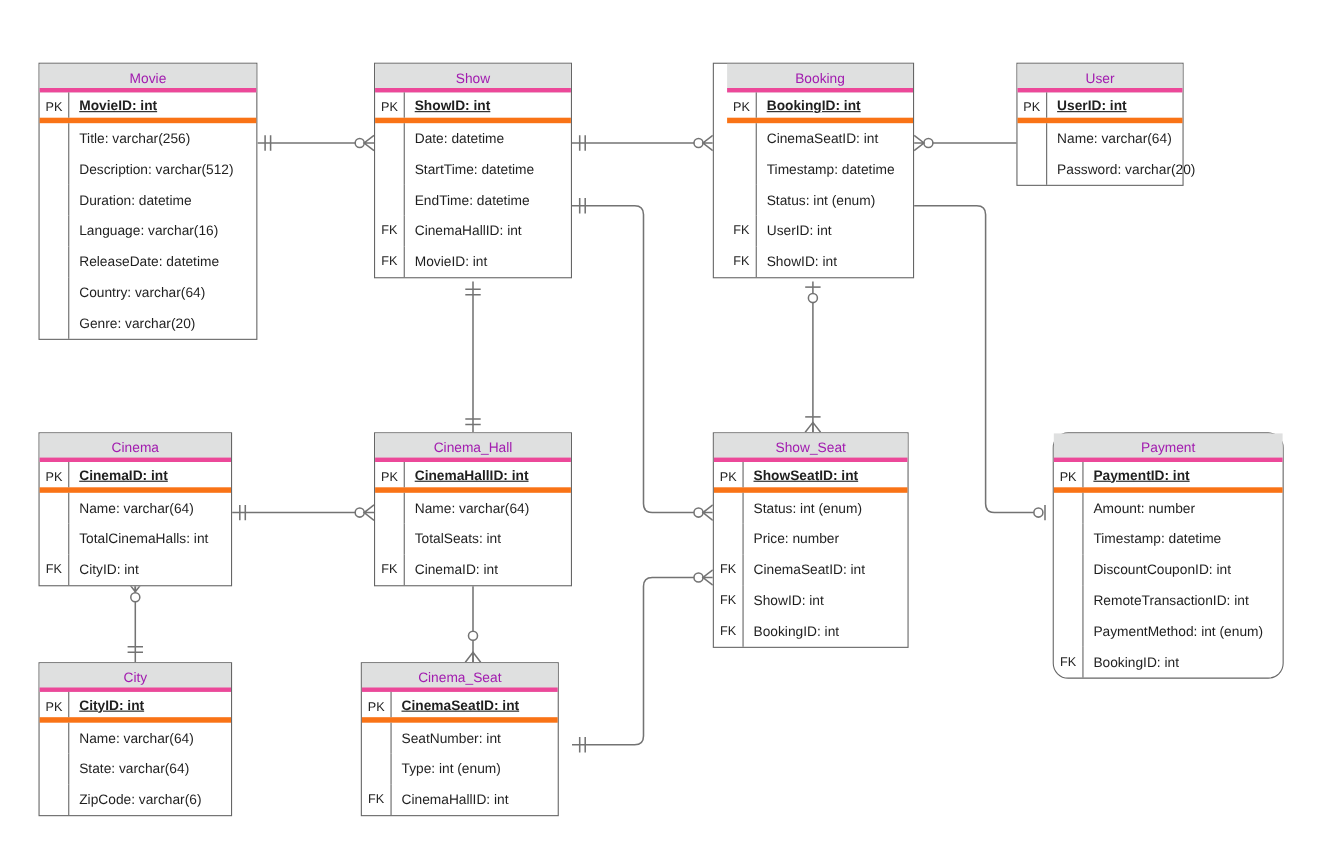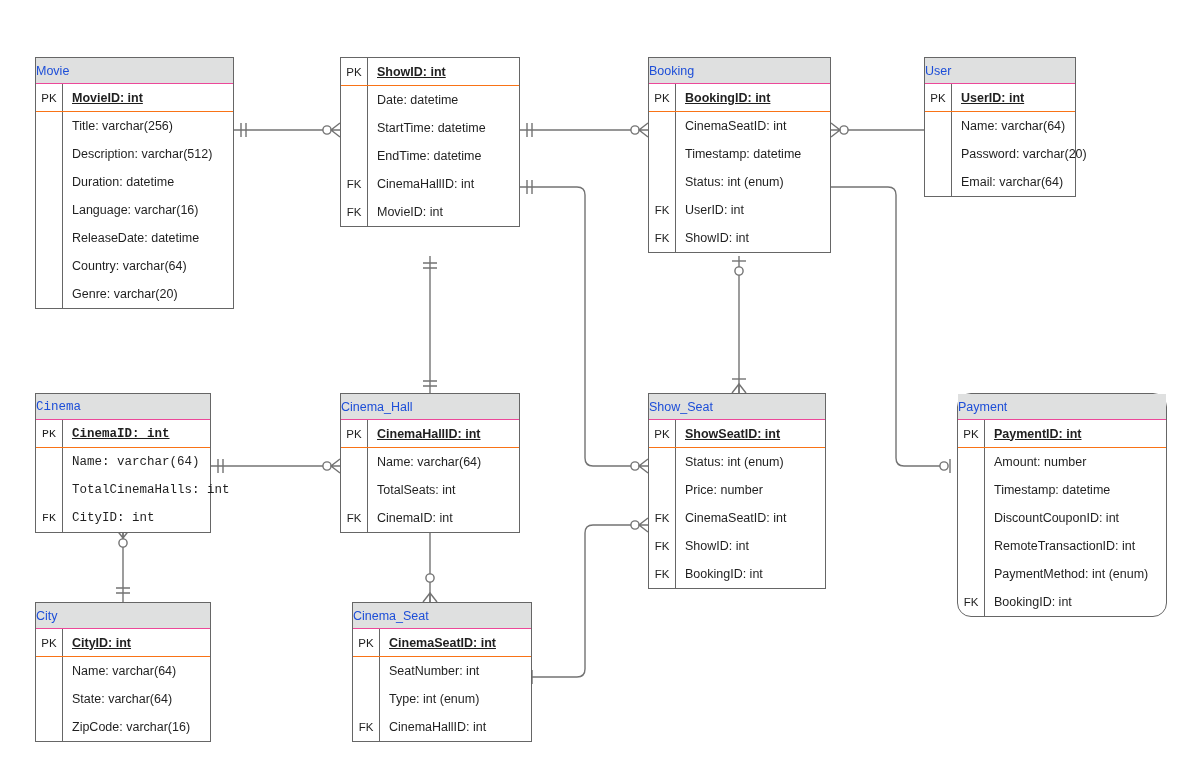--- a/index.html
+++ b/index.html
@@ -13,23 +13,24 @@
 
   .entity{
     position:absolute;
     border:1px solid #666666;
     background:#ffffff;
     box-sizing:border-box;
   }
   .ent-title{
     height:26px;line-height:26px;
     background:#dfe0e0;
-    border-bottom:1px solid #ec4899;
+    border-bottom:4px solid #ec4899;
+    text-align:center;
     font-size:12.5px;
-    color:#1d4ed8;
+    color:#a21caf;
     box-sizing:border-box;
   }
   .ent-rows{position:relative;}
   .row{
     position:relative;
     height:28px;
     display:flex;
     align-items:center;
     box-sizing:border-box;
   }
@@ -44,21 +45,21 @@
     line-height:28px;
     box-sizing:border-box;
   }
   .row .attr{
     padding-left:9px;
     font-size:12.5px;
     color:#1f1f1f;
     white-space:nowrap;
   }
   .row.pkrow{
-    border-bottom:1px solid #f97316;
+    border-bottom:5px solid #f97316;
   }
   .row.pkrow .attr{
     font-weight:bold;
     text-decoration:underline;
   }
 </style>
 </head>
 <body>
 
 <div id="canvas">
@@ -187,20 +188,21 @@
             <div class="key"></div>
             <div class="attr">Country: varchar(64)</div>
           </div>
           <div class="row">
             <div class="key"></div>
             <div class="attr">Genre: varchar(20)</div>
           </div>
         </div>
       </div>
       <div class="entity" style="left: 340px; top: 57px; width: 180px;">
+        <div class="ent-title">Show</div>
         <div class="ent-rows">
           <div class="row pkrow">
             <div class="key">PK</div>
             <div class="attr">ShowID: int</div>
           </div>
           <div class="row">
             <div class="key"></div>
             <div class="attr">Date: datetime</div>
           </div>
           <div class="row">
@@ -214,21 +216,21 @@
           <div class="row">
             <div class="key">FK</div>
             <div class="attr">CinemaHallID: int</div>
           </div>
           <div class="row">
             <div class="key">FK</div>
             <div class="attr">MovieID: int</div>
           </div>
         </div>
       </div>
-      <div class="entity" style="left: 648px; top: 57px; width: 183px;">
+      <div class="entity" style="left: 648px; top: 57px; width: 183px; padding-left: 12px;">
         <div class="ent-title">Booking</div>
         <div class="ent-rows">
           <div class="row pkrow">
             <div class="key">PK</div>
             <div class="attr">BookingID: int</div>
           </div>
           <div class="row">
             <div class="key"></div>
             <div class="attr">CinemaSeatID: int</div>
           </div>
@@ -258,27 +260,23 @@
             <div class="attr">UserID: int</div>
           </div>
           <div class="row">
             <div class="key"></div>
             <div class="attr">Name: varchar(64)</div>
           </div>
           <div class="row">
             <div class="key"></div>
             <div class="attr">Password: varchar(20)</div>
           </div>
-          <div class="row">
-            <div class="key"></div>
-            <div class="attr">Email: varchar(64)</div>
-          </div>
-        </div>
-      </div>
-      <div class="entity" style="left: 35px; top: 393px; width: 176px; font-family: Liberation Mono, monospace;">
+        </div>
+      </div>
+      <div class="entity" style="left: 35px; top: 393px; width: 176px;">
         <div class="ent-title">Cinema</div>
         <div class="ent-rows">
           <div class="row pkrow">
             <div class="key">PK</div>
             <div class="attr">CinemaID: int</div>
           </div>
           <div class="row">
             <div class="key"></div>
             <div class="attr">Name: varchar(64)</div>
           </div>
@@ -385,25 +383,25 @@
           <div class="row">
             <div class="key"></div>
             <div class="attr">Name: varchar(64)</div>
           </div>
           <div class="row">
             <div class="key"></div>
             <div class="attr">State: varchar(64)</div>
           </div>
           <div class="row">
             <div class="key"></div>
-            <div class="attr">ZipCode: varchar(16)</div>
-          </div>
-        </div>
-      </div>
-      <div class="entity" style="left: 352px; top: 602px; width: 180px;">
+            <div class="attr">ZipCode: varchar(6)</div>
+          </div>
+        </div>
+      </div>
+      <div class="entity" style="left: 328px; top: 602px; width: 180px;">
         <div class="ent-title">Cinema_Seat</div>
         <div class="ent-rows">
           <div class="row pkrow">
             <div class="key">PK</div>
             <div class="attr">CinemaSeatID: int</div>
           </div>
           <div class="row">
             <div class="key"></div>
             <div class="attr">SeatNumber: int</div>
           </div>

